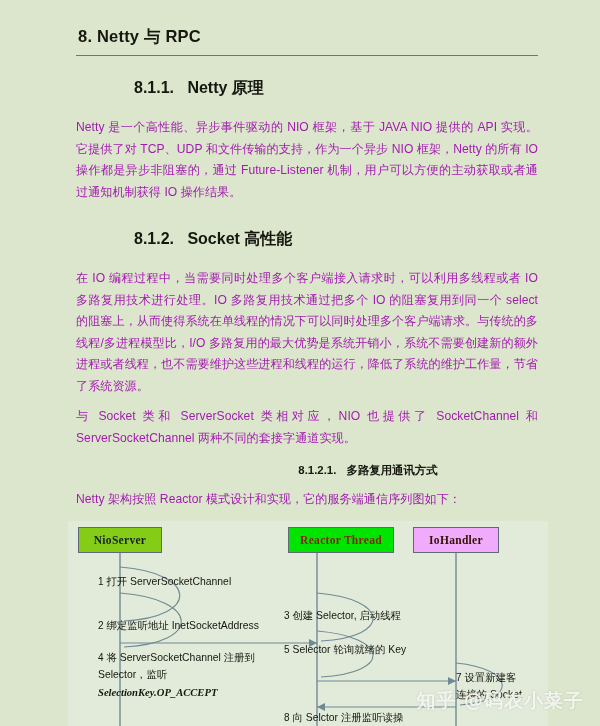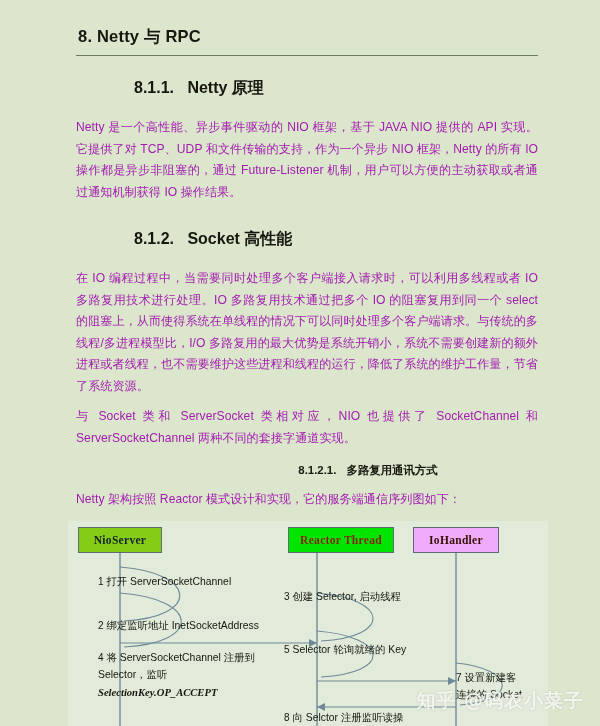--- a/index.html
+++ b/index.html
@@ -98,21 +98,21 @@
     line-height: 17.5px;
     color: #15170f;
     font-family: "Liberation Sans", "DejaVu Sans", sans-serif;
   }
   .msg .sn { font-size: 10px; }
   .msg i { font-family: "Liberation Serif","DejaVu Serif",serif; font-weight: bold; font-style: italic; font-size: 10.6px; margin-top: 34px; }
 
   .m1  { left: 30px;  top: 52px;  width: 230px; }
   .m2  { left: 30px;  top: 96px;  width: 250px; }
   .m4  { left: 30px;  top: 128px; width: 210px; }
-  .m3  { left: 216px; top: 67px;  width: 190px; }
+  .m3  { left: 216px; top: 86px;  width: 190px; }
   .m5  { left: 216px; top: 120px; width: 200px; }
   .m6  { left: 216px; top: 144px; width: 150px; }
   .m8  { left: 216px; top: 188px; width: 160px; }
   .m7  { left: 388px; top: 148px; width: 92px; }
 
   
   .watermark {
     position: absolute;
     right: 16px;
     bottom: 12px;

